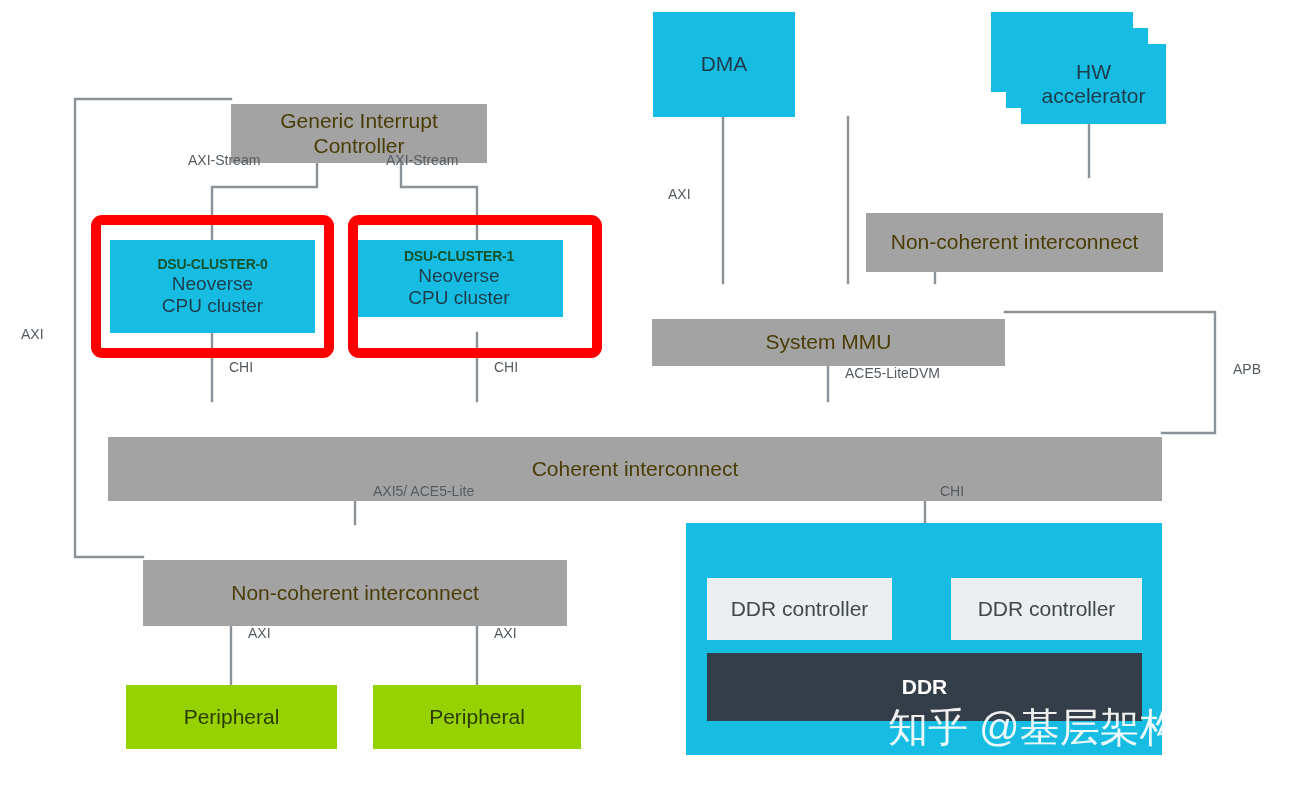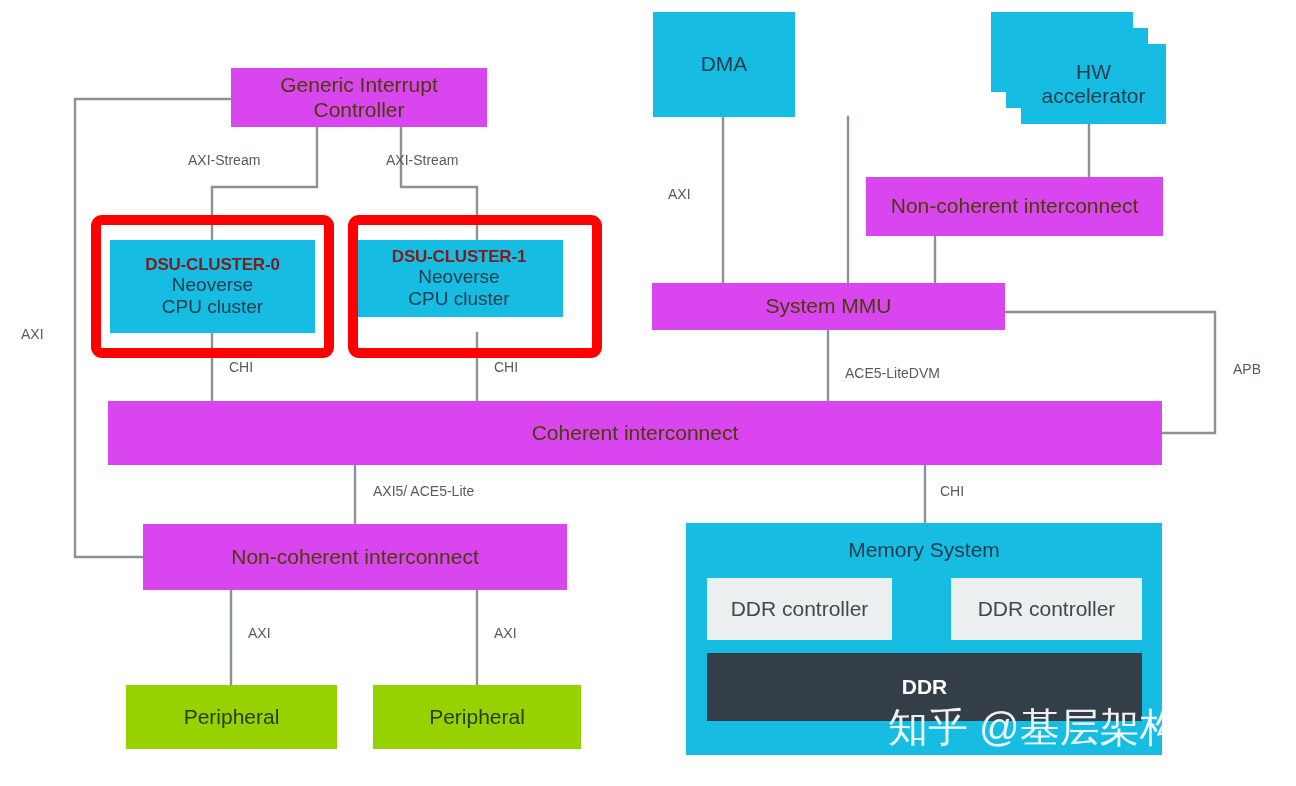--- a/index.html
+++ b/index.html
@@ -29,22 +29,23 @@
     box-sizing: border-box;
     display: flex;
     flex-direction: column;
     align-items: center;
     justify-content: center;
     text-align: center;
     line-height: 1.16;
     z-index: 3;
   }
   .amber {
-    background: #d946ef;
+    background: #a3a3a3;
     color: #4a3c06;
+    margin-top: 36px;
   }
   .cyan {
     background: #16BCE2;
     color: #1d3d4d;
   }
   .green {
     background: #96D200;
     color: #2c3c06;
   }
   .edge-label {
@@ -108,23 +109,23 @@
     background: #343E48;
     color: #ffffff;
     display: flex;
     align-items: center;
     justify-content: center;
     font-size: 21px;
     font-weight: bold;
     box-sizing: border-box;
   }
   .dsu-tag {
-    color: #7f1d1d;
+    color: #14532d;
     font-weight: bold;
-    font-size: 17px;
+    font-size: 14px;
     letter-spacing: -0.2px;
   }
   .dsu-sub {
     color: #1d3d4d;
     font-size: 19px;
   }
   .watermark {
     position: absolute;
     color: #ffffff;
     opacity: 0.92;
@@ -224,21 +225,20 @@
   </div>
 
   <div class="node green" style="left:126px; top:685px; width:211px; height:64px; font-size:21px;">
     <span>Peripheral</span>
   </div>
   <div class="node green" style="left:373px; top:685px; width:208px; height:64px; font-size:21px;">
     <span>Peripheral</span>
   </div>
 
   <div class="mem-outer" style="left:686px; top:523px; width:476px; height:232px;">
-    <div class="mem-title" style="top:15px;">Memory System</div>
     <div class="ddr-ctrl" style="left: 21px; top: 55px; width: 185px; height: 62px;">DDR controller</div>
     <div class="ddr-ctrl" style="left: 265px; top: 55px; width: 191px; height: 62px;">DDR controller</div>
     <div class="ddr-bar" style="left: 21px; top: 130px; width: 435px; height: 68px;">DDR</div>
   </div>
 
   <div class="edge-label" style="left:188px; top:152px;">AXI-Stream</div>
   <div class="edge-label" style="left:386px; top:152px;">AXI-Stream</div>
   <div class="edge-label" style="left:21px; top:326px;">AXI</div>
   <div class="edge-label" style="left:229px; top:359px;">CHI</div>
   <div class="edge-label" style="left:494px; top:359px;">CHI</div>

